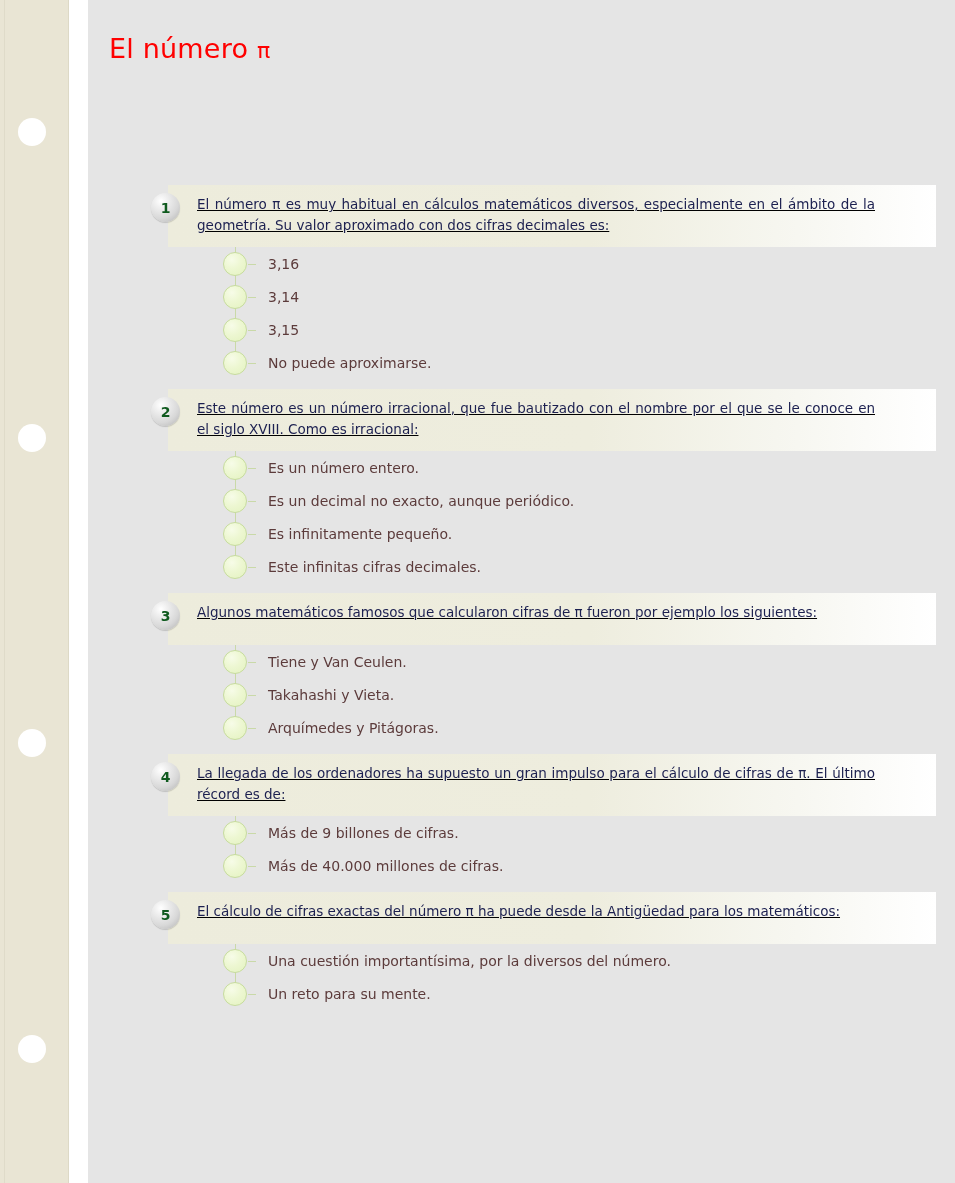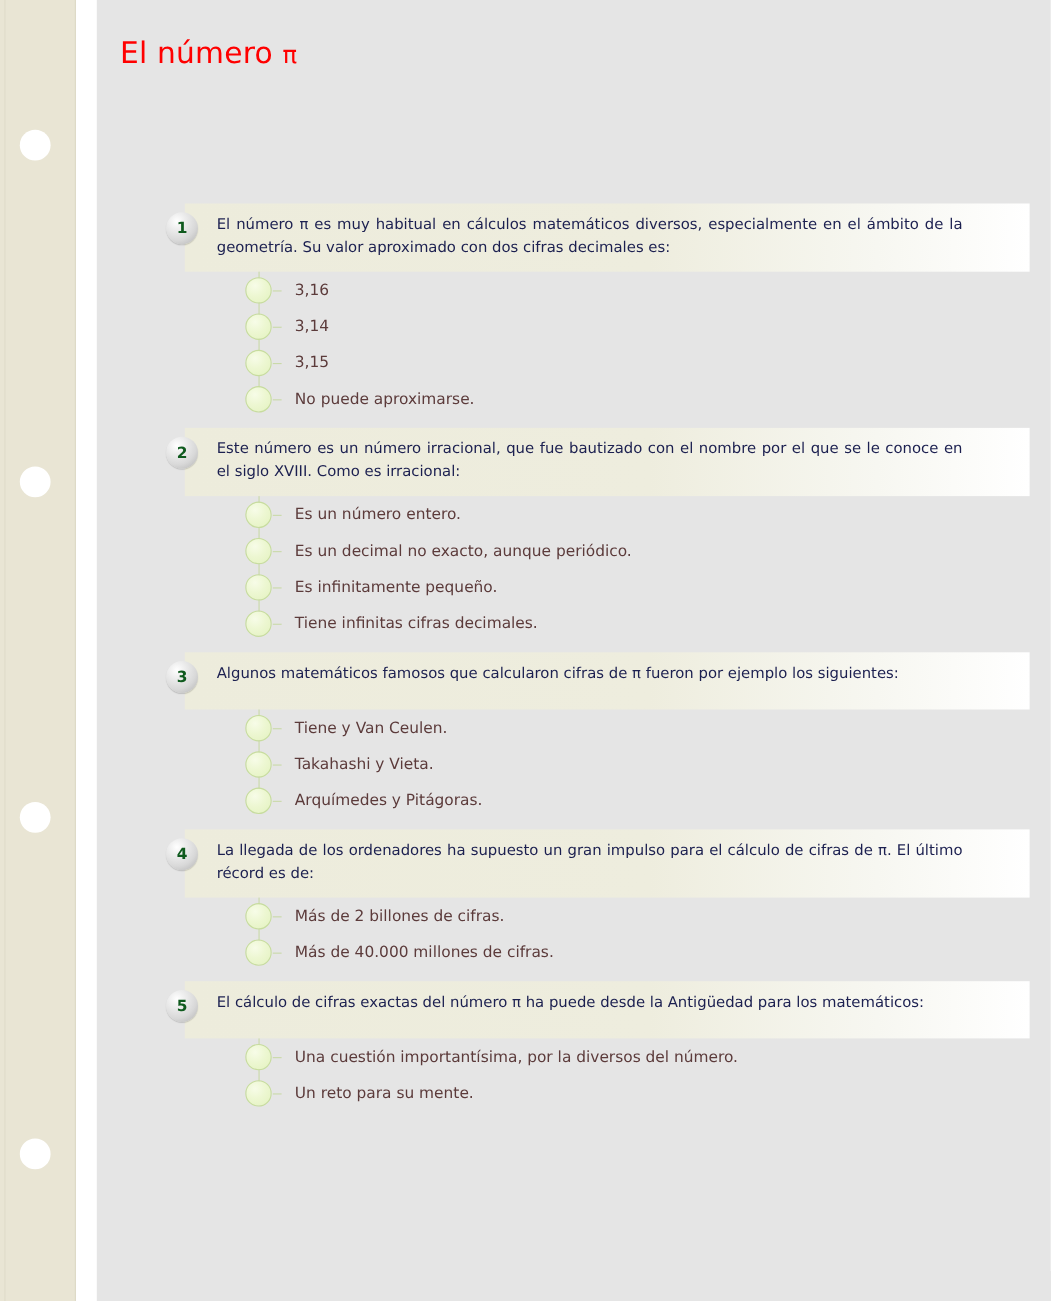--- a/index.html
+++ b/index.html
@@ -101,20 +101,21 @@
   }
 
   
   .q-bar {
     margin-left: 80px;
     padding: 9px 0 11px 29px;
     background: linear-gradient(to right, #edecdc 0%, #eeedde 55%, #f7f7f1 82%, #ffffff 100%);
     width: 768px;
     box-sizing: border-box;
     min-height: 52px;
+    text-decoration: underline;
   }
   .q-text {
     font-size: 13.5px;
     line-height: 21px;
     color: #1c2050;
     text-align: justify;
     width: 678px;
     margin: 0;
   }
 
@@ -233,21 +234,21 @@
             <span class="opt-label">Es un decimal no exacto, aunque periódico.</span>
           </div>
           <div class="option-row">
             <span class="opt-dot"></span>
             <span class="opt-tick"></span>
             <span class="opt-label">Es infinitamente pequeño.</span>
           </div>
           <div class="option-row">
             <span class="opt-dot"></span>
             <span class="opt-tick"></span>
-            <span class="opt-label">Tiene infinitas cifras decimales.</span>
+            <span class="opt-label">Este infinitas cifras decimales.</span>
           </div>
         </div>
       </div>
       <div class="q-gap"></div>
       <div class="question-block">
         <div class="q-badge">3</div>
         <div class="q-bar">
           <p class="q-text">Algunos matemáticos famosos que calcularon cifras de π fueron por ejemplo los siguientes:</p>
         </div>
         <div class="options">
@@ -273,21 +274,21 @@
       <div class="question-block">
         <div class="q-badge">4</div>
         <div class="q-bar">
           <p class="q-text">La llegada de los ordenadores ha supuesto un gran impulso para el cálculo de cifras de π. El último récord es de:</p>
         </div>
         <div class="options">
           <div class="opt-line"></div>
           <div class="option-row">
             <span class="opt-dot"></span>
             <span class="opt-tick"></span>
-            <span class="opt-label">Más de 2 billones de cifras.</span>
+            <span class="opt-label">Más de 9 billones de cifras.</span>
           </div>
           <div class="option-row">
             <span class="opt-dot"></span>
             <span class="opt-tick"></span>
             <span class="opt-label">Más de 40.000 millones de cifras.</span>
           </div>
         </div>
       </div>
       <div class="q-gap"></div>
       <div class="question-block">

